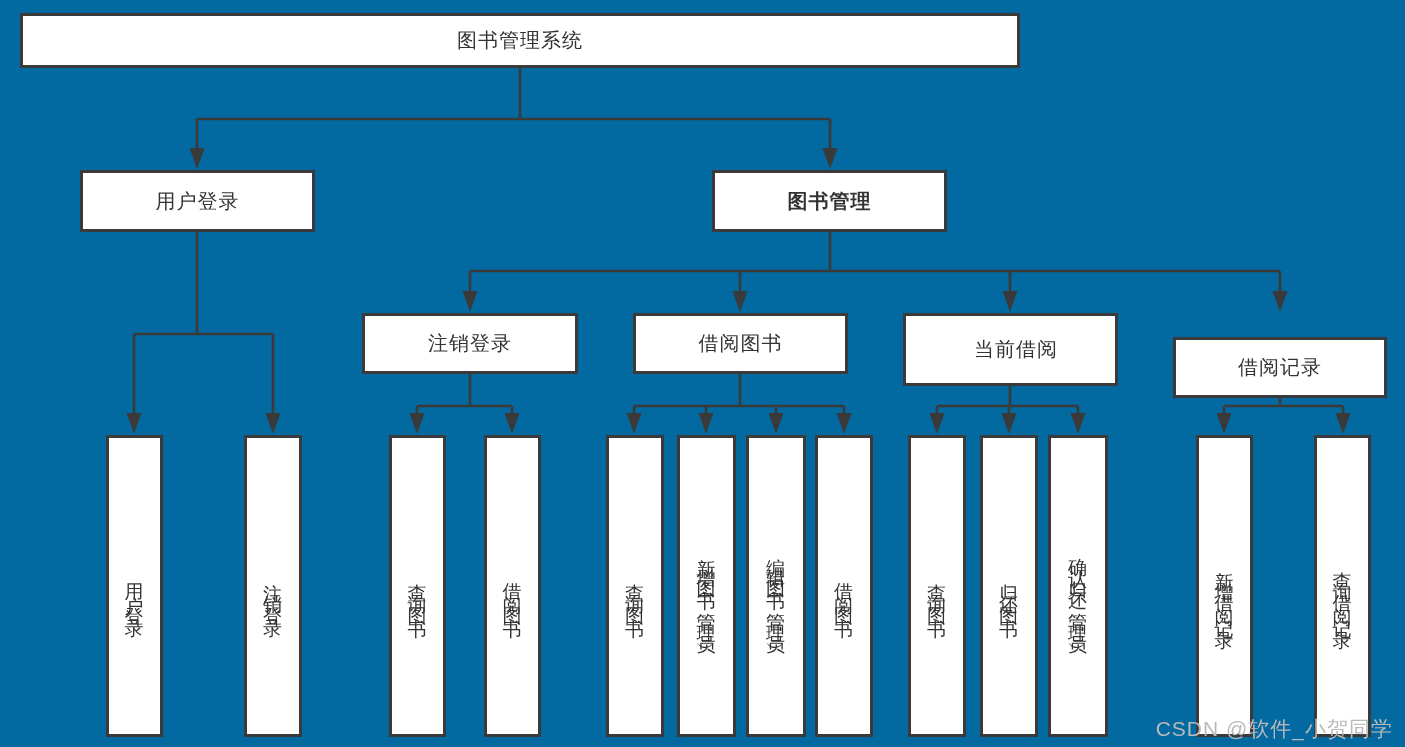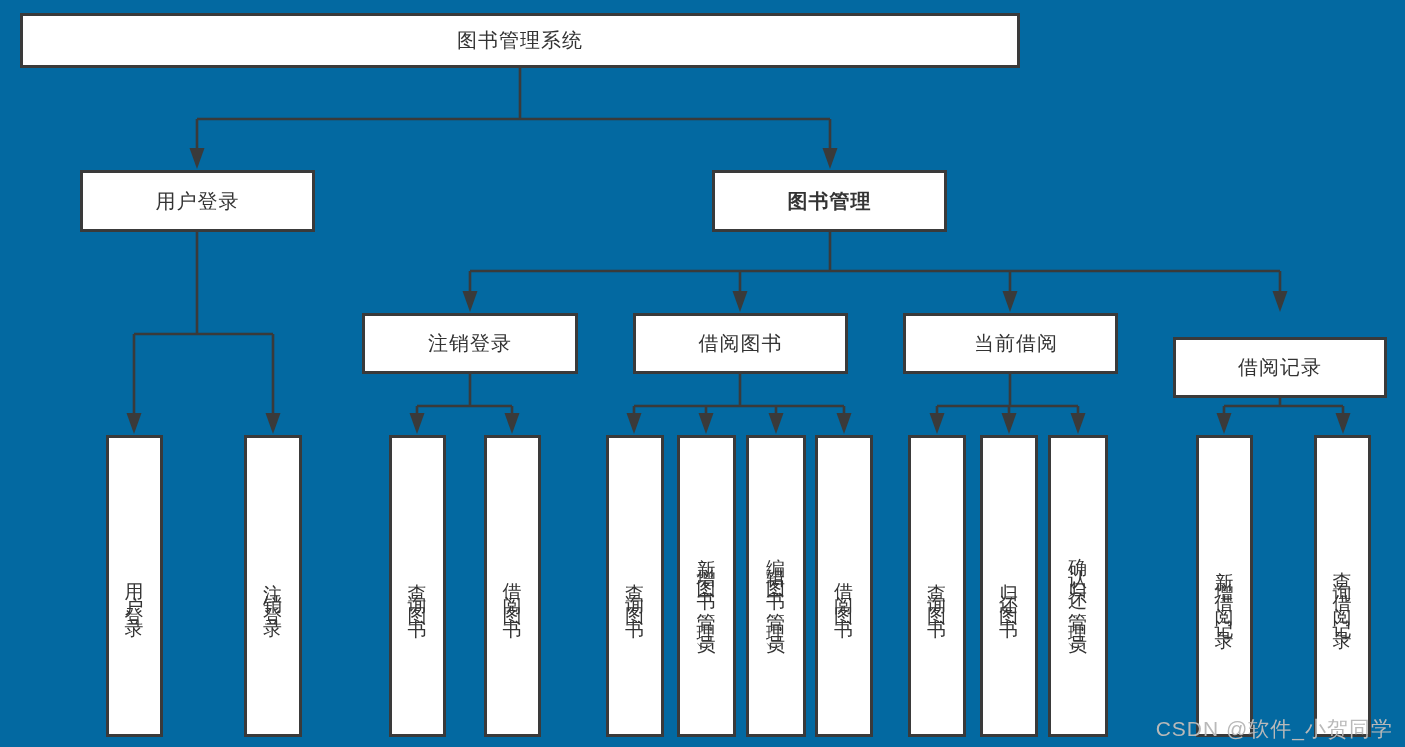--- a/index.html
+++ b/index.html
@@ -19,21 +19,21 @@
     writing-mode:vertical-rl; text-orientation:mixed;
     font-size:19px; letter-spacing:12px; line-height:1;
     padding-top:12px;
   }
   
   .n-root      { left:20px;   top:13px;  width:1000px; height:55px; }
   .n-userlogin { left:80px;   top:170px; width:235px;  height:62px; }
   .n-bookmgmt  { left:712px;  top:170px; width:235px;  height:62px;font-weight:bold; }
   .n-newbooks  { left:362px;  top:313px; width:216px;  height:61px; }
   .n-borrow    { left:633px;  top:313px; width:215px;  height:61px; }
-  .n-current   { left:903px;  top:313px; width:215px;  height:61px;padding-left:11px; }
+  .n-current   { left:903px;  top:313px; width:215px;  height:73px;padding-left:11px; }
   .n-records   { left:1173px; top:313px; width:214px;  height:61px;margin-top:24px; }
   
   .leaf { top:435px; height:302px; }
   .l-ul1 { left:106px;  width:57px; }
   .l-ul2 { left:244px;  width:58px; }
   .l-nb1 { left:389px;  width:57px; }
   .l-nb2 { left:484px;  width:57px; }
   .l-bw1 { left:606px;  width:58px; }
   .l-bw2 { left:677px;  width:59px; letter-spacing:11px; }
   .l-bw3 { left:746px;  width:60px; letter-spacing:11px; }

